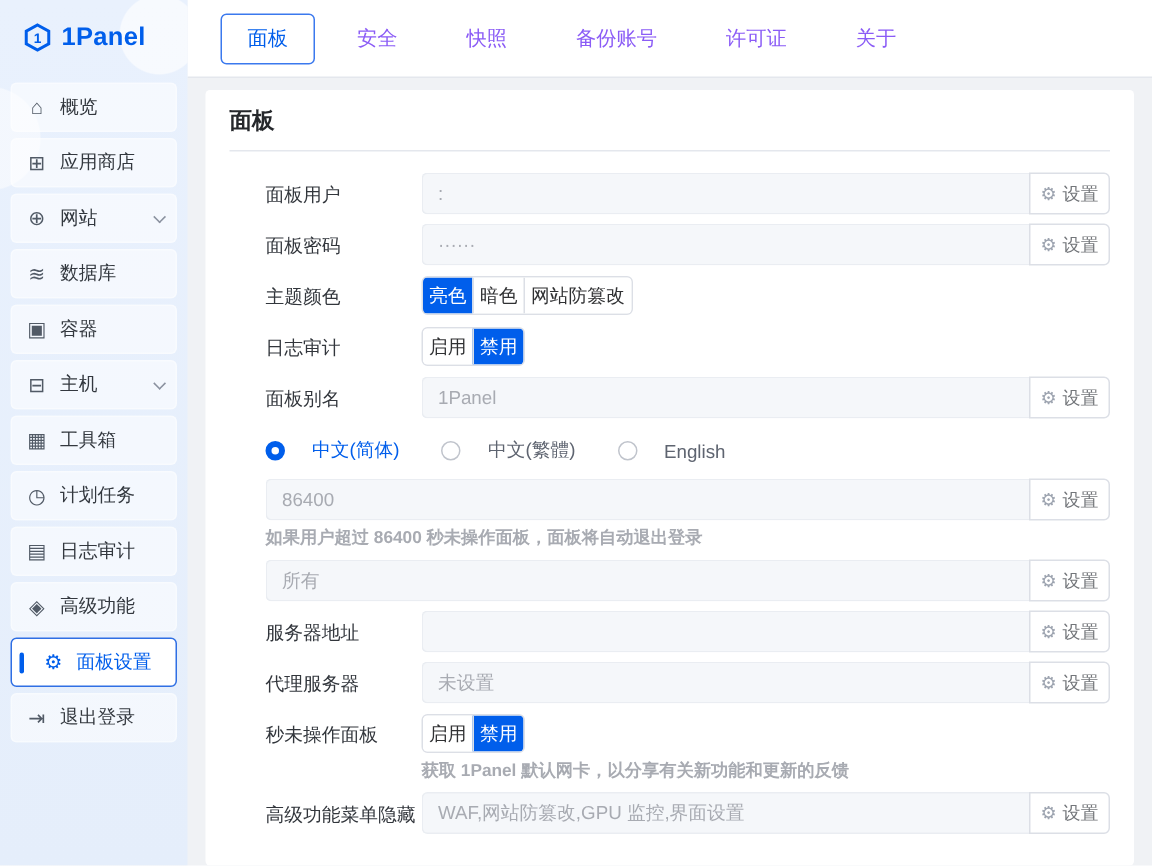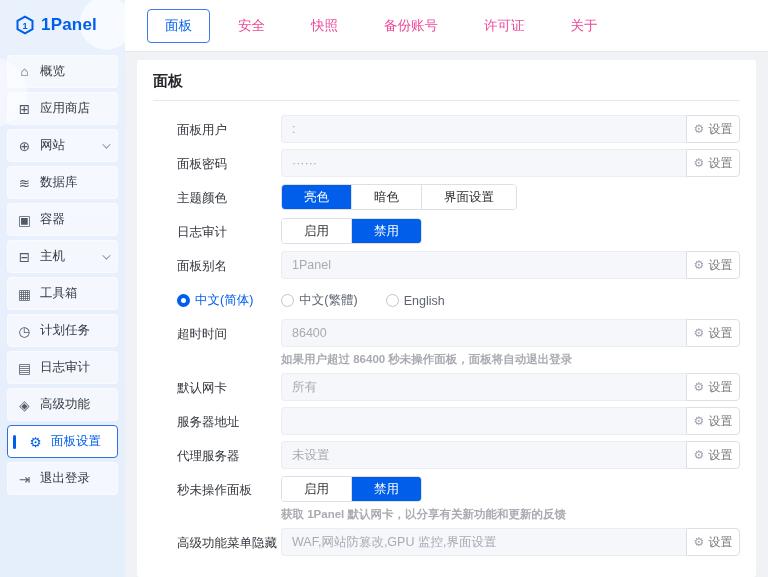--- a/index.html
+++ b/index.html
@@ -31,21 +31,21 @@
   .nav-item.active .nicon { color:#005eeb; }
   .active-bar { width:3px; height:14px; border-radius:2px; background:#005eeb; margin:0 4px 0 -4px; flex:none; }
   .chev { margin-left:auto; width:6px; height:6px; border-right:1.4px solid #8a919f;
           border-bottom:1.4px solid #8a919f; transform:rotate(45deg) translateY(-2px); flex:none; }
   
   .main { margin-left:125px; height:100%; }
   .tabbar {
     height:52px; background:#fff; border-bottom:1px solid #e4e7ed;
     display:flex; align-items:center; padding-left:22px; gap:10px;
   }
-  .tab { font-size:13.5px; color:#ec4899; padding:7px 17px; border:1px solid transparent;
+  .tab { font-size:13.5px; color:#8b5cf6; padding:7px 17px; border:1px solid transparent;
          border-radius:4px; cursor:pointer; white-space:nowrap; }
   .tab.active { color:#005eeb; border-color:#3b79ee; }
   .card {
     margin:8px 12px 0; background:#fff; border-radius:3px;
     height:calc(100% - 60px); padding:12px 16px 0; overflow:hidden;
   }
   .card-title { font-size:15px; font-weight:bold; color:#26282c; line-height:18px; }
   .card-divider { border-bottom:1px solid #e4e7ed; margin-top:10px; }
   .form { padding:14px 0 0 24px; }
   .form-row { display:flex; align-items:flex-start; margin-bottom:6px; min-height:28px; }
@@ -60,27 +60,27 @@
   }
   .iappend {
     flex:none; width:54px; background:#fff; border:1px solid #dcdfe6; border-radius:0 4px 4px 0;
     display:flex; align-items:center; justify-content:center; gap:4px;
     font-size:12px; color:#73767a; cursor:pointer;
   }
   .iappend .gear { font-size:12px; color:#9ca3af; line-height:1; }
   
   .bgroup { display:inline-flex; height:26px; border-radius:4px; overflow:hidden;
             border:1px solid #dcdfe6; margin-top:1px; }
-  .bseg { padding:0 22px; line-height:24px; font-size:12.5px; color:#303133; background:#fff;
+  .bseg { padding:0 4px; line-height:24px; font-size:12.5px; color:#303133; background:#fff;
           border-left:1px solid #dcdfe6; cursor:pointer; white-space:nowrap; }
   .bseg:first-child { border-left:none; }
   .bseg.active { background:#005eeb; color:#fff; }
   
   .rgroup { display:flex; gap:28px; align-items:center; padding-top:7px; }
-  .radio { display:flex; align-items:center; gap:5px; font-size:12.5px; color:#5e6470; cursor:pointer; }
+  .radio { display:flex; align-items:center; gap:18px; font-size:12.5px; color:#5e6470; cursor:pointer; }
   .rdot { width:13px; height:13px; border-radius:50%; border:1px solid #c0c4cc; background:#fff; flex:none; }
   .radio.checked .rdot { border:4px solid #005eeb; }
   .radio.checked { color:#005eeb; }
   .hint { font-size:11.5px; color:#a8abb2; margin-top:5px; line-height:15px;font-weight:bold; }
 </style>
 </head>
 <body>
 
 <aside class="sidebar">
   <div class="logo">
@@ -186,21 +186,21 @@
           </div>
         </div>
       </div>
 
       <div class="form-row">
         <div class="f-label">主题颜色</div>
         <div class="f-control">
           <div class="bgroup">
             <span class="bseg active">亮色</span>
             <span class="bseg">暗色</span>
-            <span class="bseg">界面设置</span>
+            <span class="bseg">网站防篡改</span>
           </div>
         </div>
       </div>
 
       <div class="form-row">
         <div class="f-label">日志审计</div>
         <div class="f-control">
           <div class="bgroup">
             <span class="bseg">启用</span>
             <span class="bseg active">禁用</span>
@@ -234,35 +234,33 @@
             </span>
             <span class="radio">
               <span class="rdot"></span>
               <span>English</span>
             </span>
           </div>
         </div>
       </div>
 
       <div class="form-row">
-        <div class="f-label">超时时间</div>
         <div class="f-control">
           <div class="igroup">
             <div class="ibox">86400</div>
             <div class="iappend">
               <span class="gear">⚙</span>
               <span>设置</span>
             </div>
           </div>
           <div class="hint">如果用户超过 86400 秒未操作面板，面板将自动退出登录</div>
         </div>
       </div>
 
       <div class="form-row">
-        <div class="f-label">默认网卡</div>
         <div class="f-control">
           <div class="igroup">
             <div class="ibox">所有</div>
             <div class="iappend">
               <span class="gear">⚙</span>
               <span>设置</span>
             </div>
           </div>
         </div>
       </div>

